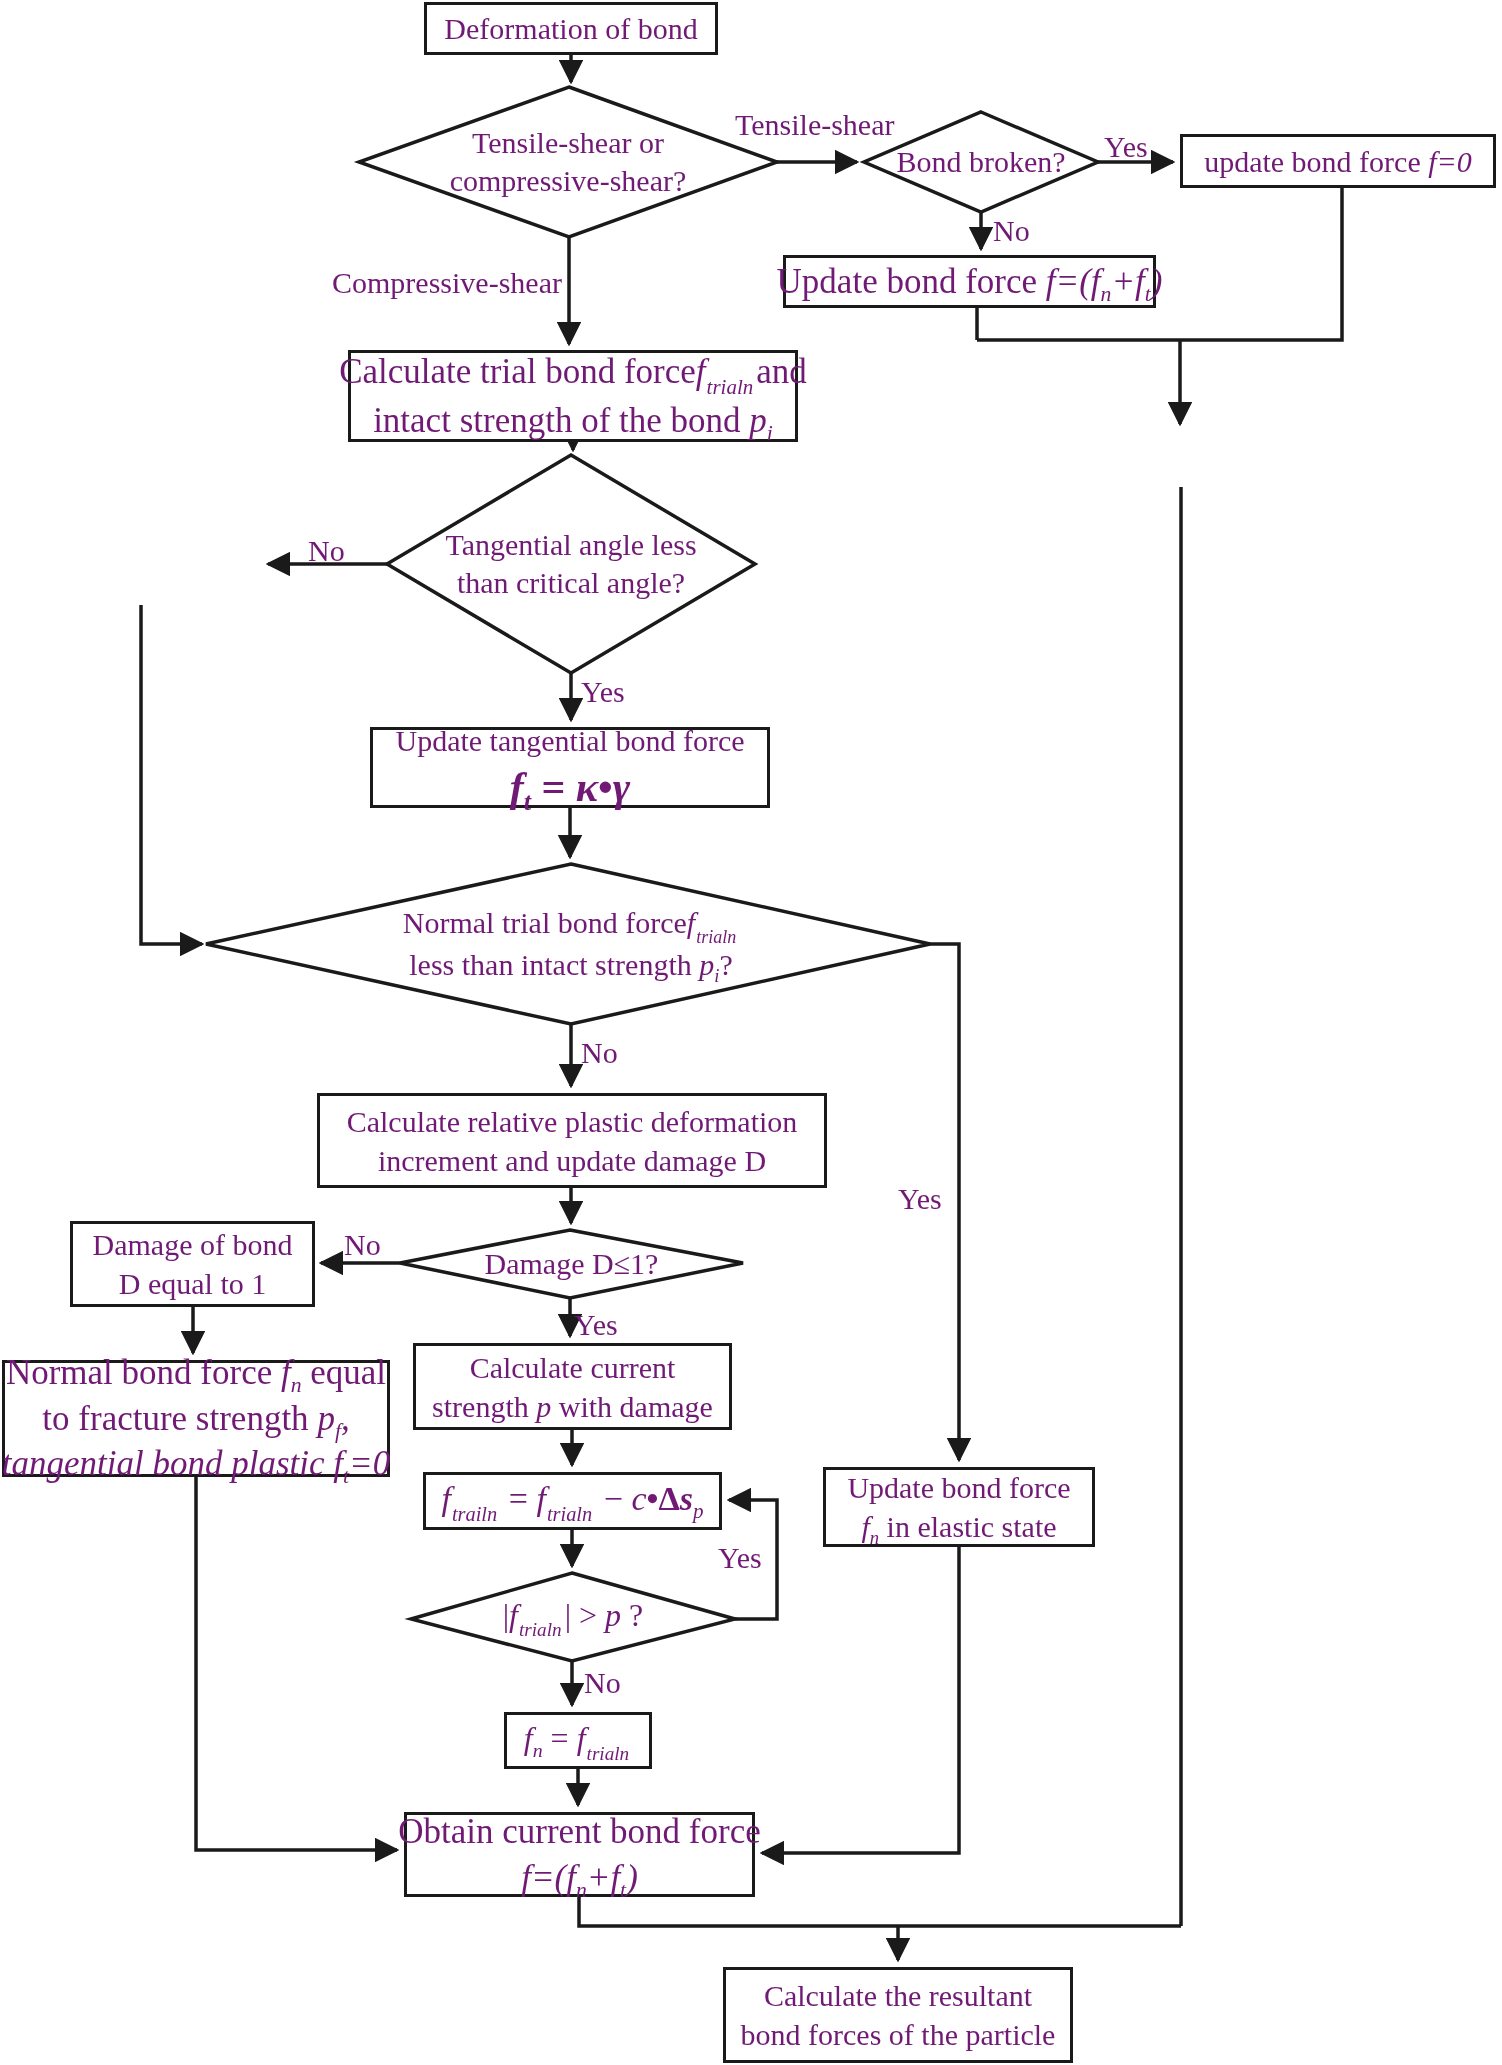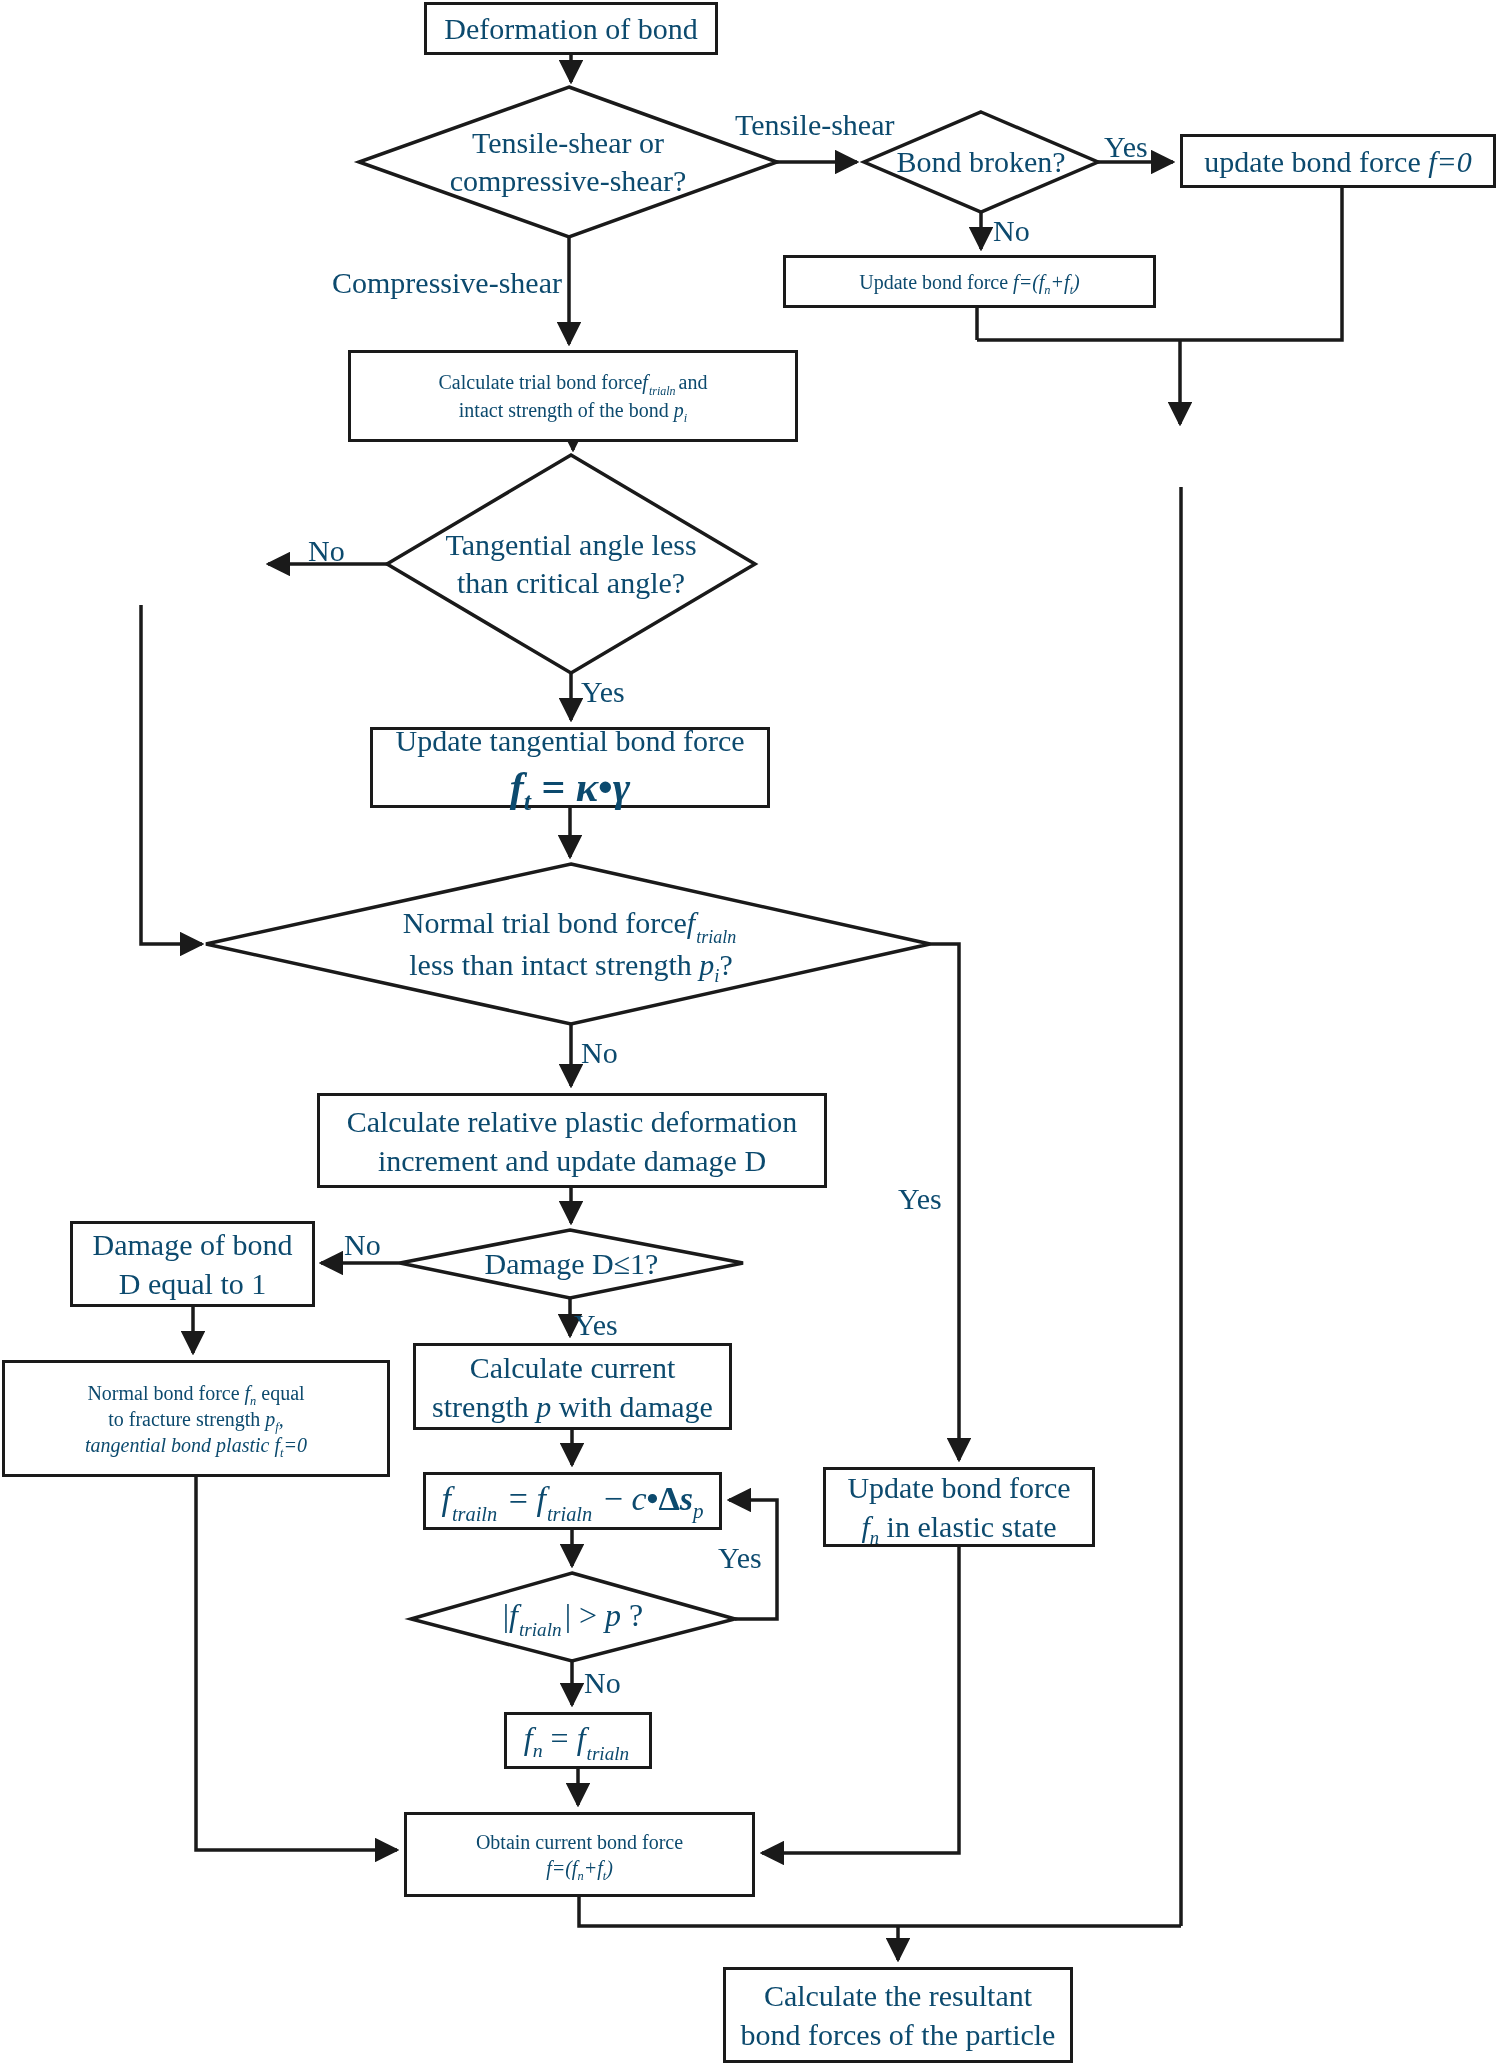--- a/index.html
+++ b/index.html
@@ -1,18 +1,18 @@
 <!DOCTYPE html>
 <html><head>
 <meta charset="utf-8">
 <style>
   html,body{margin:0;padding:0;background:#ffffff;}
   #canvas{
     position:relative;width:1502px;height:2065px;background:#ffffff;
-    font-family:"Liberation Serif","DejaVu Serif",serif;color:#0c4a6e;
+    font-family:"Liberation Serif","DejaVu Serif",serif;color:#701a75;
     font-size:30px;overflow:hidden;
   }
   #wires{position:absolute;left:0;top:0;width:1502px;height:2065px;}
   .bx{
     position:absolute;box-sizing:border-box;border:3px solid #1a1a1a;background:#ffffff;
     display:flex;flex-direction:column;justify-content:center;align-items:center;
     text-align:center;line-height:1.3;
   }
   .dl{
     position:absolute;display:flex;flex-direction:column;justify-content:center;align-items:center;
@@ -21,21 +21,21 @@
   .el{position:absolute;white-space:nowrap;}
   .ln{white-space:nowrap;}
   .it{font-style:italic;margin-top:41px;}
   .bd{font-weight:bold;}
   sub{font-size:0.62em;line-height:0;font-style:inherit;}
   .stk{
     display:inline-flex;flex-direction:row;align-items:flex-start;
     line-height:0.95;font-size:0.6em;font-style:italic;
     vertical-align:-0.55em;margin:0 3px 0 1px;
   }
-  .f29{font-size:20px;}
+  .f29{font-size:35px;}
   .f31{font-size:42px;}
   .f32{font-size:32px;}
   .f34{font-size:34px;}
 </style>
 </head>
 <body>
 
 <div id="canvas">
 
   <svg id="wires" viewBox="0 0 1502 2065">

